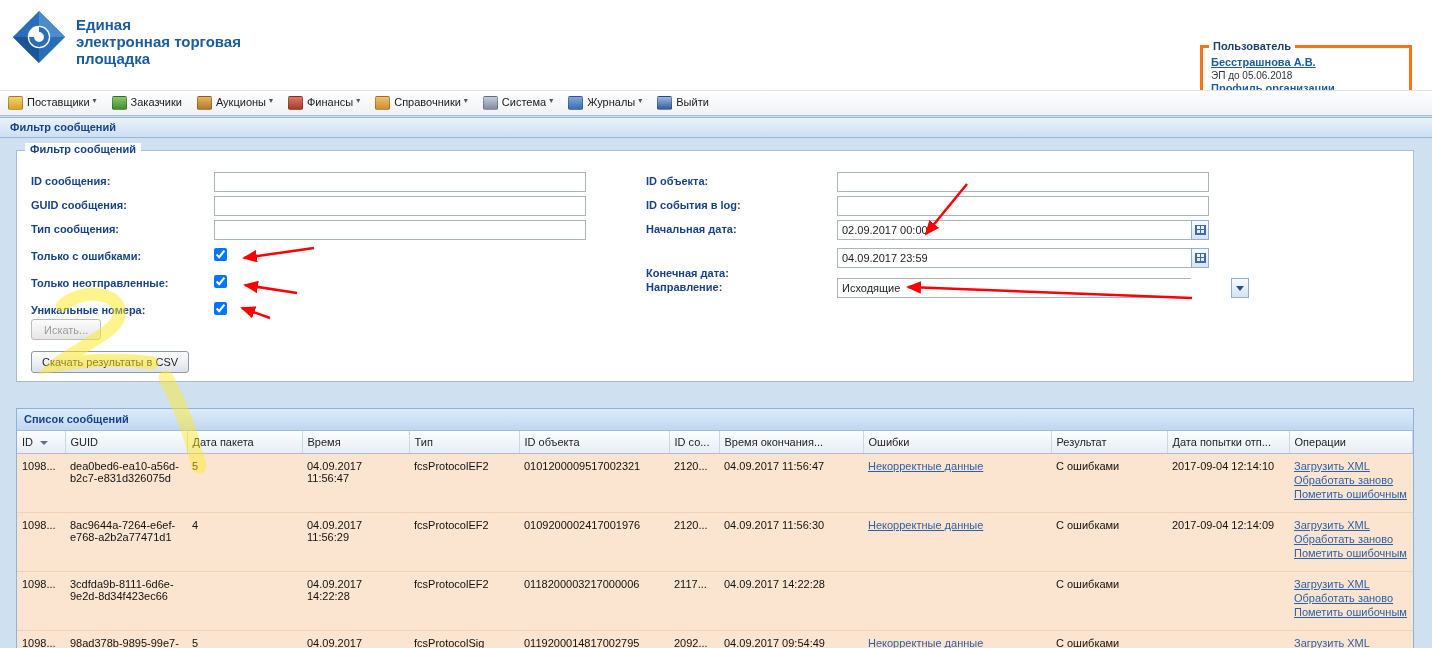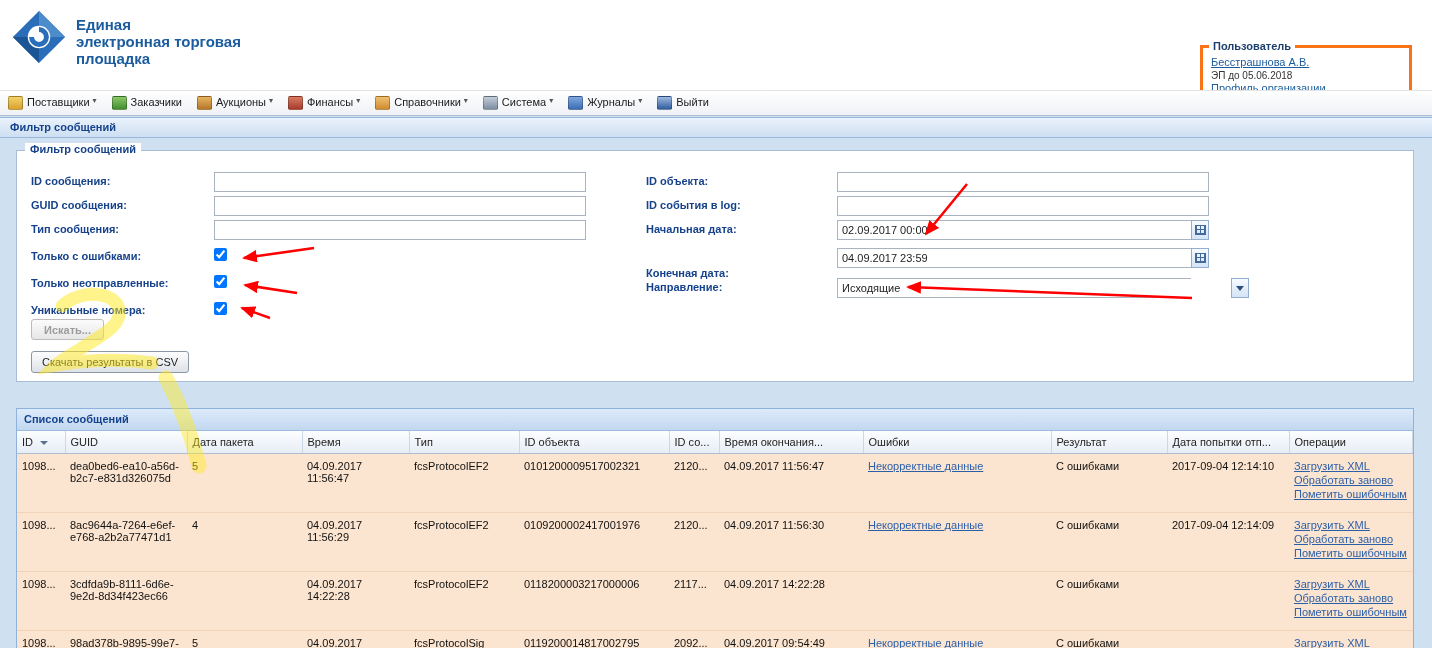--- a/index.html
+++ b/index.html
@@ -5,21 +5,21 @@
   html,body{margin:0;padding:0;width:1432px;height:648px;overflow:hidden;
     font-family:"Liberation Sans",sans-serif;font-size:11px;color:#222;background:#fff;}
   .viewport{position:relative;width:1432px;height:648px;overflow:hidden;background:#cfe0f1;}
 
   
   .header{position:absolute;top:0;left:0;width:1432px;height:90px;background:#fff;}
   .logo{position:absolute;left:12px;top:10px;width:54px;height:54px;}
   .brand{position:absolute;left:76px;top:16px;color:#1b5c9e;font-weight:bold;font-size:15px;line-height:17px;}
   .user-panel{position:absolute;right:20px;top:12px;width:190px;height:50px;border:3px solid #f97316;background:#fff;padding:8px 8px 4px;margin-top:33px;}
   .user-legend{position:absolute;top:-8px;left:6px;background:#fff;padding:0 4px;font-weight:bold;color:#1c3f6e;}
-  .user-panel a{display:block;color:#1b5c9e;font-weight:normal;text-decoration:underline;line-height:13px;cursor:pointer;}
+  .user-panel a{display:block;color:#1b5c9e;font-weight:bold;text-decoration:underline;line-height:13px;cursor:pointer;}
   .cert-line{color:#333;font-size:10px;line-height:13px;}
 
   
   .menubar{position:absolute;top:90px;left:0;width:1432px;height:26px;box-sizing:border-box;
     background:linear-gradient(#ffffff,#eef1f6);border-top:1px solid #e3e3e3;border-bottom:1px solid #aebdd0;
     display:flex;align-items:center;padding-left:8px;}
   .menu-item{display:flex;align-items:flex-start;margin-right:15px;cursor:pointer;color:#1a1a1a;white-space:nowrap;}
   .menu-icon{width:13px;height:12px;margin-right:4px;border-radius:2px;display:inline-block;border:1px solid rgba(0,0,0,.25);}
   .ic-suppliers{background:linear-gradient(#f3d26a,#d8a22e);}
   .ic-customers{background:linear-gradient(#8cc86a,#3f8f2e);}
@@ -49,21 +49,21 @@
   .combo-text{line-height:16px;cursor:pointer;}
   .trigger-btn{width:18px;height:20px;box-sizing:border-box;border:1px solid #93aecf;cursor:pointer;
     background:linear-gradient(#f7fbff,#d4e3f5);display:flex;align-items:center;justify-content:center;padding:0;}
   .cal-glyph{width:9px;height:8px;border:1px solid #44699c;
     background:repeating-linear-gradient(0deg,#44699c 0 1px,transparent 1px 4px),
                repeating-linear-gradient(90deg,#44699c 0 1px,transparent 1px 4px);}
   .chev{width:0;height:0;border-left:4px solid transparent;border-right:4px solid transparent;border-top:5px solid #2c4f80;}
   .checkbox{position:absolute;width:13px;height:13px;margin:0;}
   .btn{position:absolute;box-sizing:border-box;border-radius:3px;font-family:"Liberation Sans",sans-serif;font-size:11px;cursor:pointer;}
   .search-btn{left:14px;top:168px;height:21px;padding:0 12px;border:1px solid #bcbcbc;
-    background:linear-gradient(#fcfcfc,#e6e6e6);color:#9c9c9c;font-weight:bold;}
+    background:linear-gradient(#fcfcfc,#e6e6e6);color:#9c9c9c;}
   .csv-btn{left:14px;top:200px;height:22px;padding:0 10px;border:1px solid #8d98a6;
     background:linear-gradient(#fdfdfd,#dde2e8);color:#222;}
 
   
   .grid-panel{position:absolute;left:16px;top:408px;width:1398px;height:300px;box-sizing:border-box;
     background:#fff;border:1px solid #8fb2dd;}
   .grid-title{height:21px;background:linear-gradient(#ddebfb,#c2d8f0);border-bottom:1px solid #9cbbe0;
     font-weight:bold;color:#15428b;line-height:21px;padding-left:7px;}
   table{width:100%;border-collapse:collapse;table-layout:fixed;font-size:11px;}
   th{height:22px;box-sizing:border-box;background:linear-gradient(#fcfdfe,#e7edf5);

